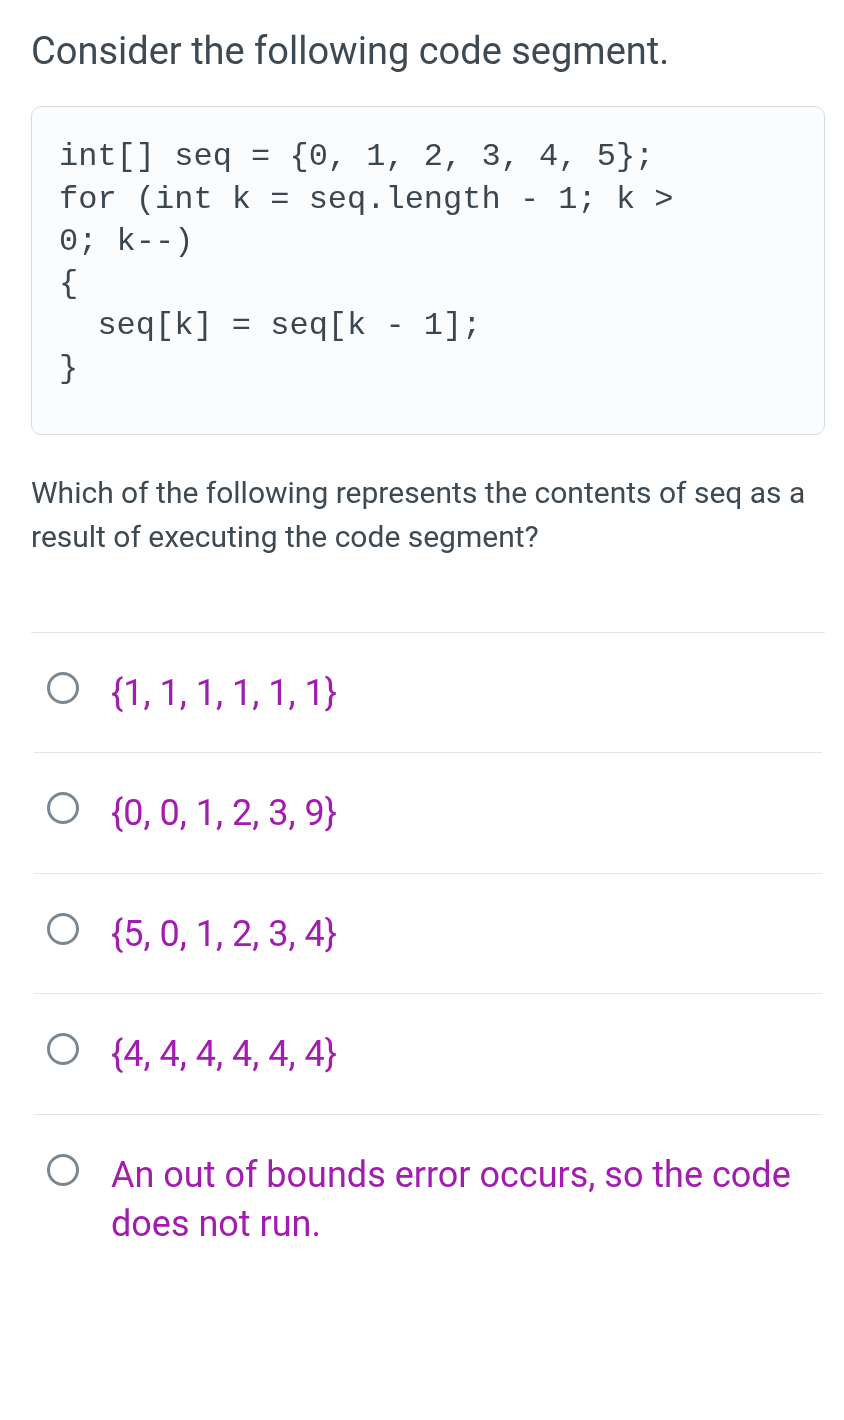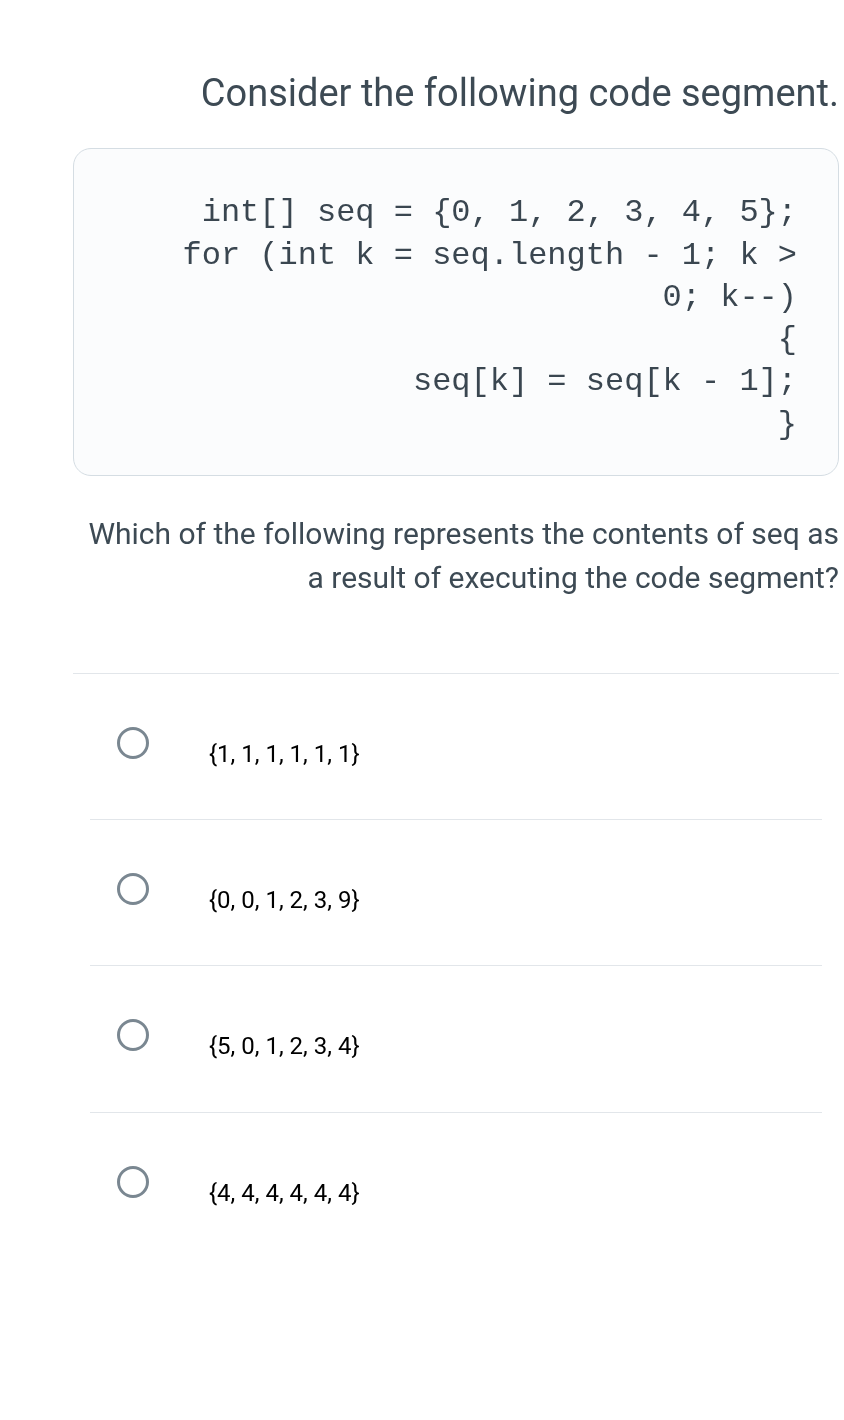--- a/index.html
+++ b/index.html
@@ -1,39 +1,38 @@
 <!DOCTYPE html>
 <html><head>
 <meta charset="utf-8">
 <style>
   * {
     box-sizing: border-box;
-    margin: 17px;
+    margin: 3px;
     padding: 0;
-    text-align: right;
   }
   body {
     font-family: -apple-system, BlinkMacSystemFont, "Segoe UI", Roboto, Helvetica, Arial, sans-serif;
     color: #3a4650;
     background: #ffffff;
     width: 844px;
     padding: 18px 22px 14px 22px;
   }
   .q-intro {
     font-size: 38px;
     line-height: 1.3;
     font-weight: 400;
     color: #3d4a54;
     margin-bottom: 30px;
   }
   .code-block {
     border: 1px solid #d5dde3;
-    border-radius: 18px;
+    border-radius: 10px;
     background: #fbfcfd;
-    padding: 26px 24px 12px 24px;
+    padding: 26px 24px 41px 24px;
     margin-bottom: 36px;
   }
   .code-block pre {
     font-family: "Courier New", Courier, monospace;
     font-size: 32px;
     line-height: 1.32;
     color: #3a4650;
     white-space: pre;
     font-weight: 500;
   }
@@ -62,23 +61,23 @@
   .radio {
     flex: 0 0 auto;
     width: 32px;
     height: 32px;
     border: 3px solid #7a8791;
     border-radius: 50%;
     margin-top: 6px;
     background: #fff;
   }
   .option-label {
-    font-size: 24px;
+    font-size: 36px;
     line-height: 1.35;
-    color: #000000;
+    color: #a21caf;
   }
 </style>
 </head>
 <body>
 
 <div class="q-intro">Consider the following code segment.</div>
 
 <div class="code-block">
   <pre>int[] seq = {0, 1, 2, 3, 4, 5};
 for (int k = seq.length - 1; k &gt;
@@ -100,13 +99,17 @@
     <span class="option-label">{0, 0, 1, 2, 3, 9}</span>
   </div>
   <div class="option">
     <span class="radio"></span>
     <span class="option-label">{5, 0, 1, 2, 3, 4}</span>
   </div>
   <div class="option">
     <span class="radio"></span>
     <span class="option-label">{4, 4, 4, 4, 4, 4}</span>
   </div>
+  <div class="option">
+    <span class="radio"></span>
+    <span class="option-label">An out of bounds error occurs, so the code does not run.</span>
+  </div>
 </div>
 
 </body></html>

